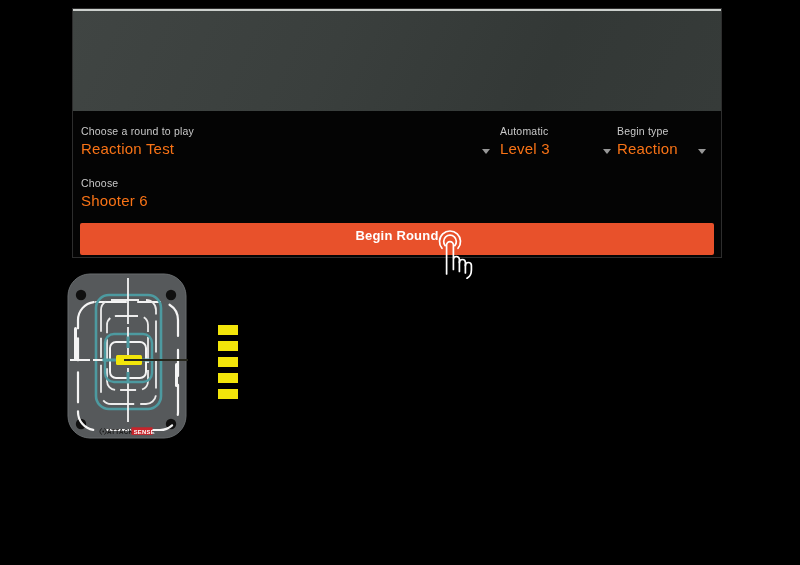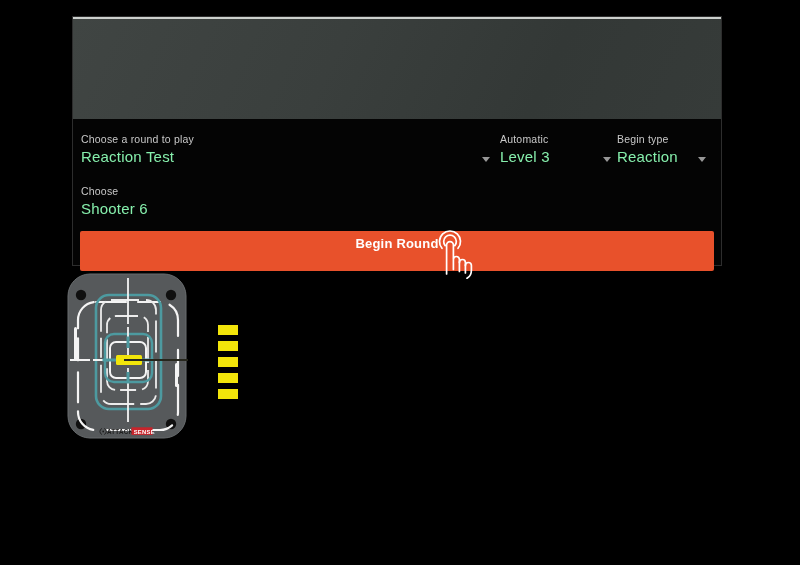--- a/index.html
+++ b/index.html
@@ -1,30 +1,30 @@
 <!DOCTYPE html>
 <html><head>
 <meta charset="utf-8">
 <style>
   html,body{margin:0;padding:0;background:#000;}
   #screen{position:relative;width:800px;height:565px;background:#000;overflow:hidden;
           font-family:"Liberation Sans",sans-serif;}
 
   
   .panel{position:absolute;left:72px;top:8px;width:650px;height:250px;
-         background:#040404;border:1px solid #2d2d2d;box-sizing:border-box;margin-top:8px;}
+         background:#040404;border:1px solid #2d2d2d;box-sizing:border-box;}
   .panel-header{position:absolute;left:0;top:0;width:100%;height:102px;box-sizing:border-box;
          border-top:2px solid #ccd0cd;
          background:linear-gradient(115deg,#40454300%,#3a3f3d 40%,#333836 72%,#363b39 100%);
          background:linear-gradient(115deg,#404543 0%,#3a3f3d 40%,#333836 72%,#363b39 100%);}
   .field-label{position:absolute;font-size:10.5px;color:#c9c9c9;letter-spacing:.2px;white-space:nowrap;}
-  .field-value{position:absolute;font-size:15px;color:#86efac;letter-spacing:.2px;white-space:nowrap;}
+  .field-value{position:absolute;font-size:15px;color:#f97316;letter-spacing:.2px;white-space:nowrap;}
   .dd-arrow{position:absolute;width:0;height:0;border-left:4.5px solid transparent;
             border-right:4.5px solid transparent;border-top:5.5px solid #979797;}
-  .begin-btn{position:absolute;left:7px;top:214px;width:634px;height:40px;border:none;
+  .begin-btn{position:absolute;left:7px;top:214px;width:634px;height:32px;border:none;
              border-radius:2px;color:#fff;font-size:13px;font-weight:700;
              font-family:"Liberation Sans",sans-serif;text-align:center;line-height:26px;
              letter-spacing:.2px;cursor:pointer;}
 
   
   .tap-cursor{position:absolute;left:431px;top:229px;width:44px;height:50px;z-index:10;}
 
   
   .target-svg{position:absolute;left:64px;top:272px;width:128px;height:172px;}
 

